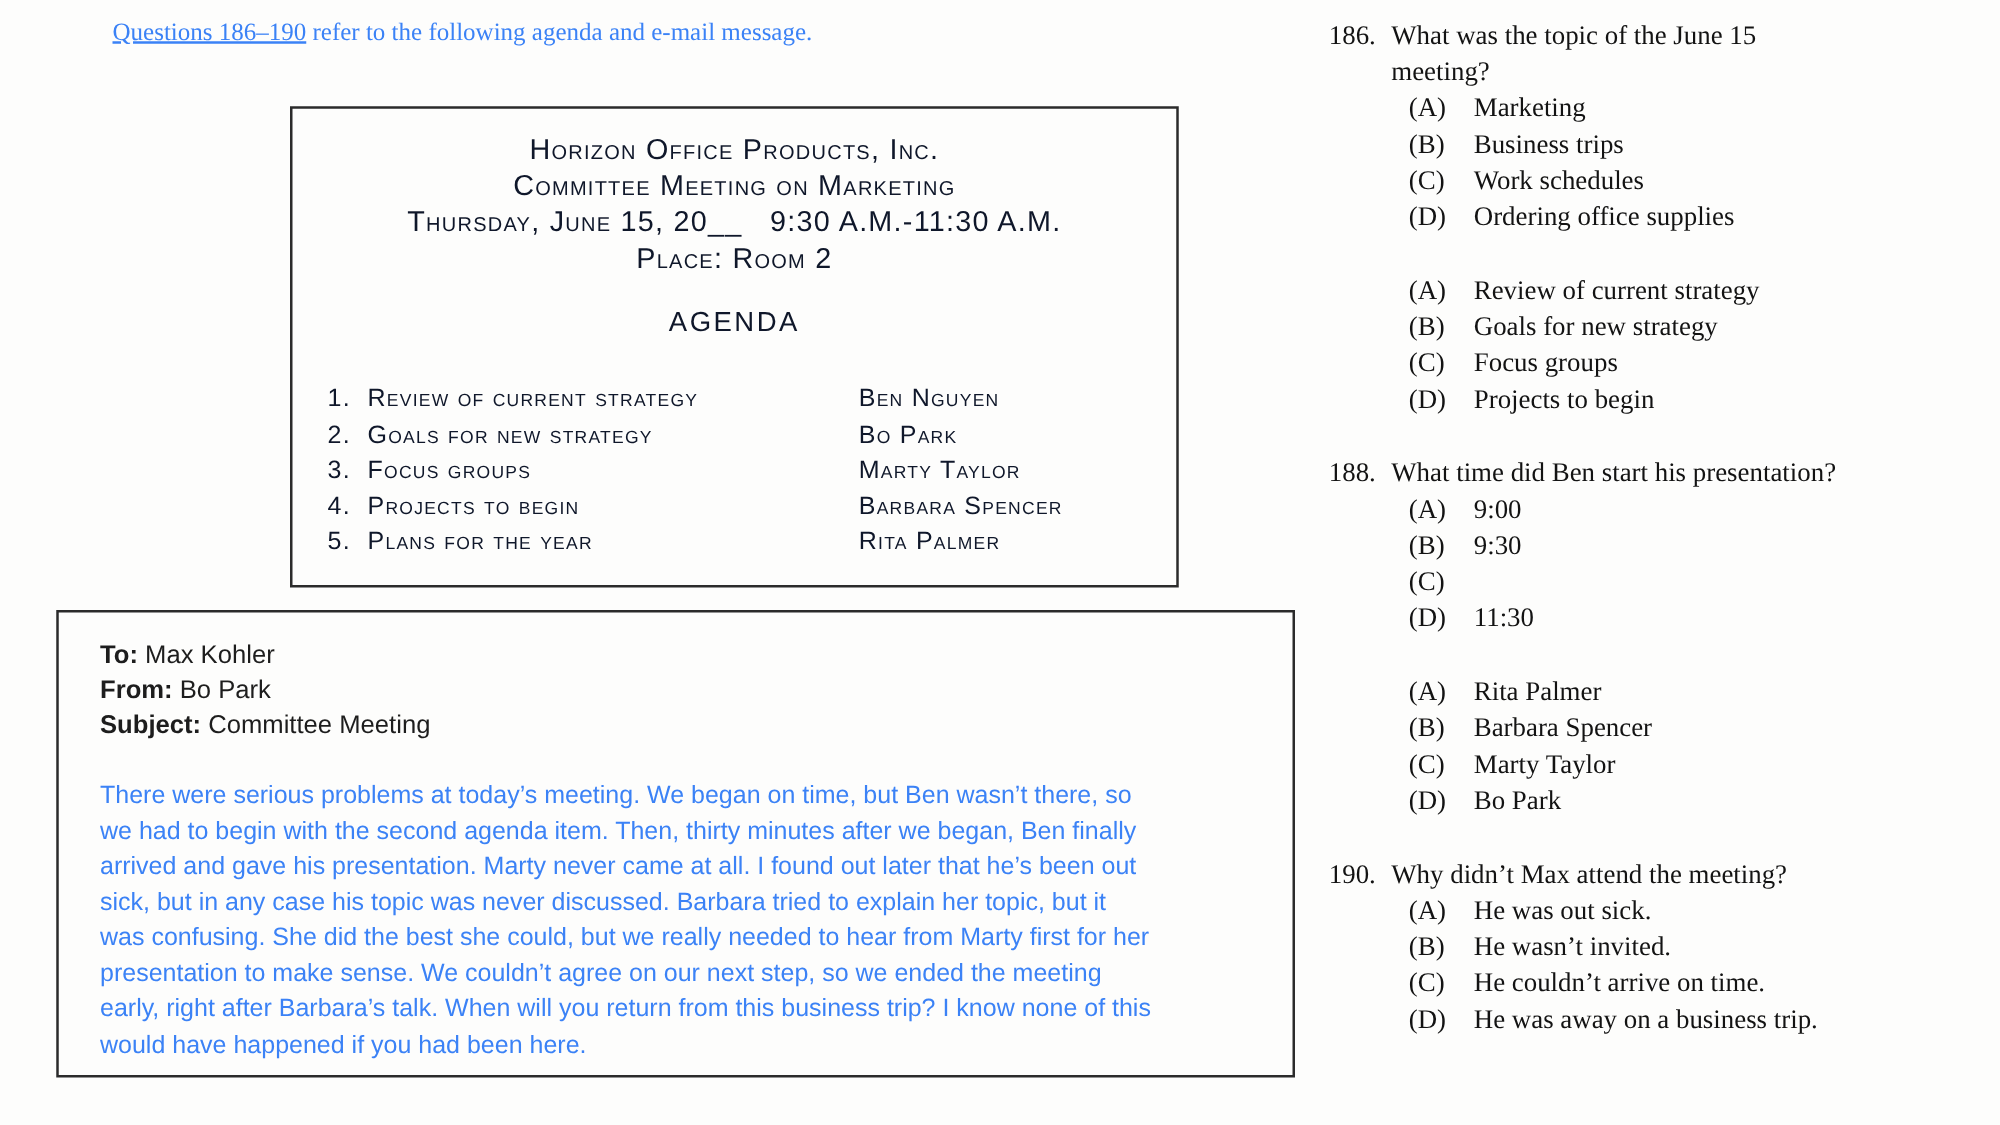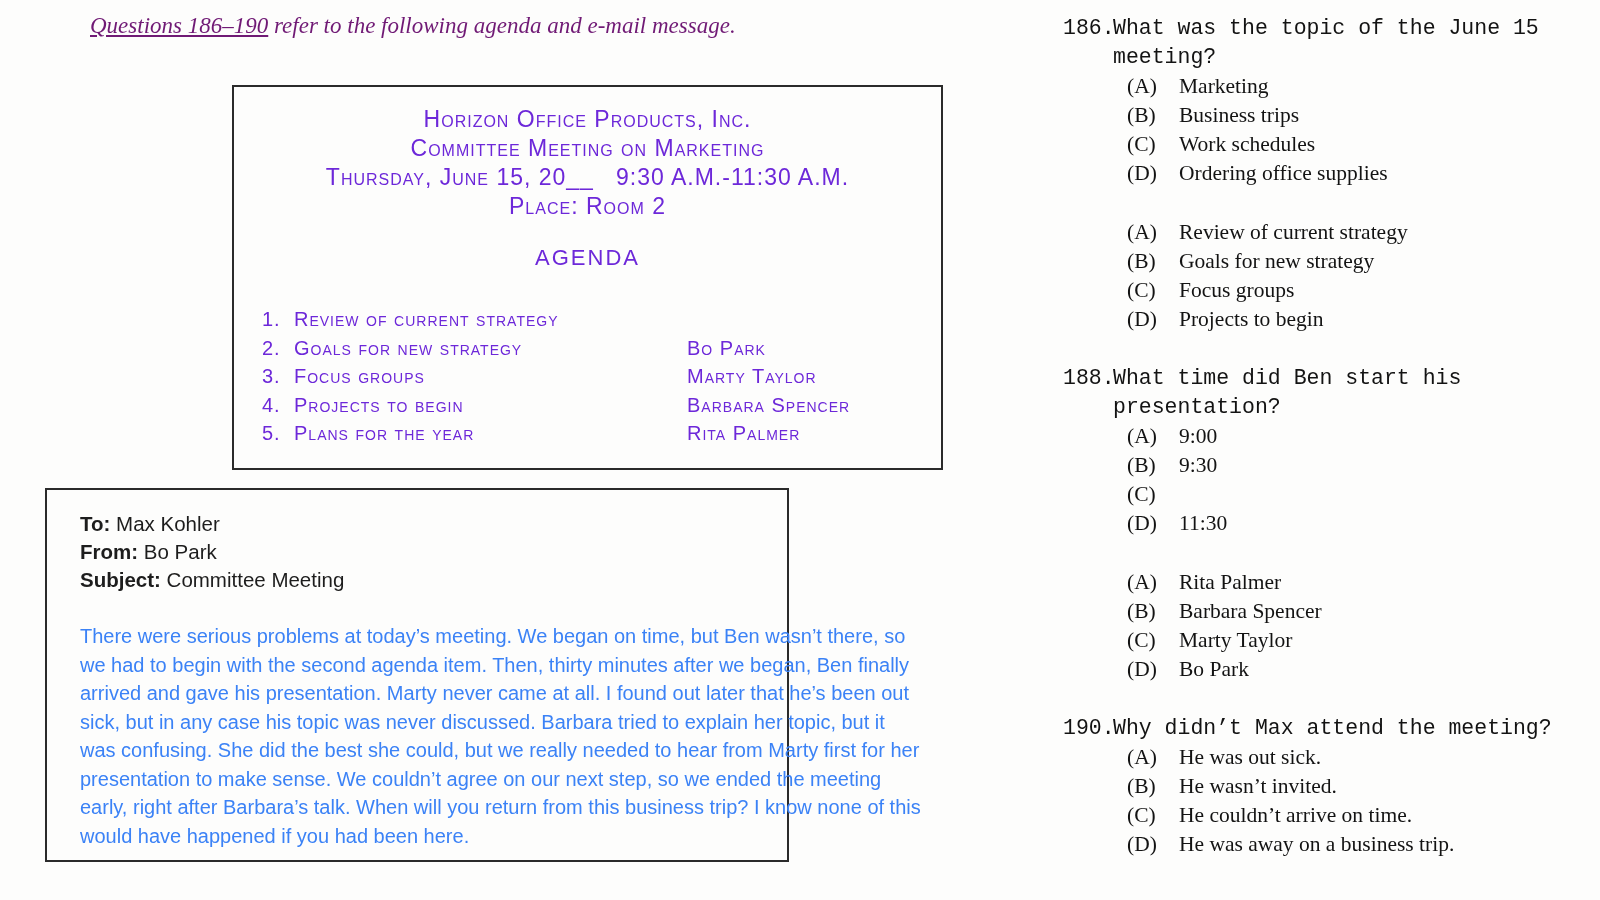--- a/index.html
+++ b/index.html
@@ -9,36 +9,35 @@
     background: #fdfdfc;
     color: #151515;
     font-family: "Liberation Serif", serif;
     overflow: hidden;
   }
 
   
   .intro {
     position: absolute;
     left: 90px; top: 12px;
-    font-size: 23px;
+    font-size: 20px;
     line-height: 28px;
-    color: #701a75;
-    font-style: italic;
+    color: #3b82f6;
   }
   .intro .u { text-decoration: underline; }
 
   
   .agenda-box {
     position: absolute;
     left: 232px; top: 85px;
     width: 711px; height: 385px;
     border: 2px solid #2b2b2b;
     padding-top: 18px;
     font-family: "Liberation Sans", sans-serif;
-    color: #6d28d9;
+    color: #0f172a;
   }
   .ah-line {
     text-align: center;
     font-variant: small-caps;
     font-size: 23px;
     line-height: 29px;
     letter-spacing: 1px;
     white-space: pre-wrap;
   }
   .agenda-title {
@@ -57,21 +56,21 @@
     letter-spacing: 1px;
   }
   .a-num { width: 32px; font-variant: normal; }
   .a-topic { width: 393px; }
   .a-presenter { flex: 1; }
 
   
   .email-box {
     position: absolute;
     left: 45px; top: 488px;
-    width: 744px; height: 374px;
+    width: 991px; height: 374px;
     border: 2px solid #2b2b2b;
     padding: 20px 18px 0 33px;
     font-family: "Liberation Sans", sans-serif;
     color: #1d1d1d;
   }
   .eh-row { font-size: 20.5px; line-height: 28px; }
   .eh-label { font-weight: bold; }
   .email-body {
     margin-top: 28px;
     width: 845px;
@@ -81,21 +80,21 @@
   }
 
   
   .questions {
     position: absolute;
     left: 1063px; top: 14px;
     width: 535px;
     color: #131313;
   }
   .question { margin-bottom: 30px; }
-  .q-head { display: flex; font-size: 21.5px; line-height: 29px; font-family: Liberation Mono, monospace; }
+  .q-head { display: flex; font-size: 21.5px; line-height: 29px; }
   .q-num { width: 50px; flex: 0 0 50px; }
   .q-text { flex: 1; white-space: pre-line; }
   .options { margin-left: 64px; }
   .option { display: flex; font-size: 21.5px; line-height: 29px; }
   .opt-letter { width: 52px; flex: 0 0 52px; }
   .opt-text { flex: 1; }
 </style>
 </head>
 <body>
 
@@ -107,20 +106,21 @@
   <div class="ah-line">Horizon Office Products, Inc.</div>
   <div class="ah-line">Committee Meeting on Marketing</div>
   <div class="ah-line">Thursday, June 15, 20__   9:30 A.M.-11:30 A.M.</div>
   <div class="ah-line">Place: Room 2</div>
   <div class="agenda-title">AGENDA</div>
 
   <div class="agenda-items">
     <div class="agenda-row">
       <span class="a-num">1.</span>
       <span class="a-topic">Review of current strategy</span>
+      <span class="a-presenter">Ben Nguyen</span>
     </div>
     <div class="agenda-row">
       <span class="a-num">2.</span>
       <span class="a-topic">Goals for new strategy</span>
       <span class="a-presenter">Bo Park</span>
     </div>
     <div class="agenda-row">
       <span class="a-num">3.</span>
       <span class="a-topic">Focus groups</span>
       <span class="a-presenter">Marty Taylor</span>

